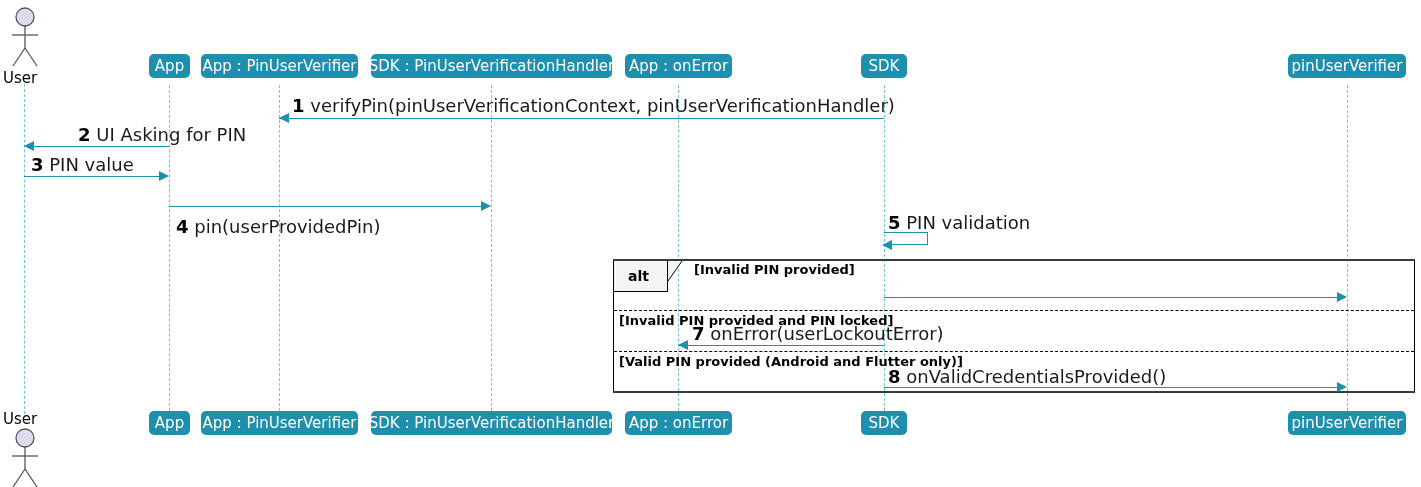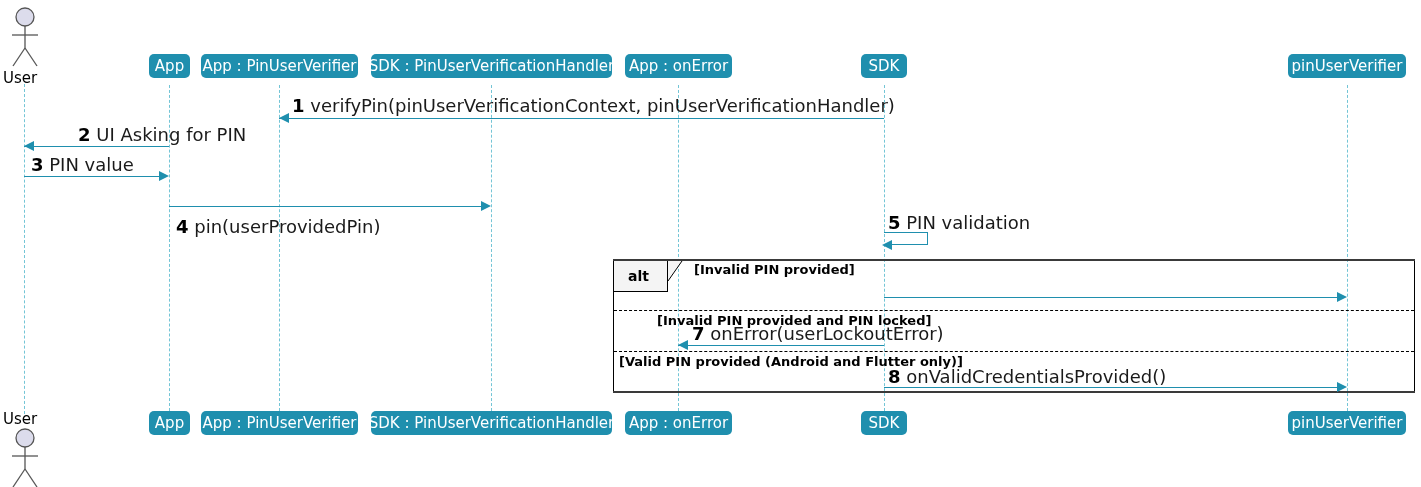--- a/index.html
+++ b/index.html
@@ -164,21 +164,21 @@
     <line x1="14" y1="0" x2="0" y2="20" stroke="#000000" stroke-width="1"></line>
     <line x1="0" y1="20" x2="-1" y2="20" stroke="#000000" stroke-width="1"></line>
   </svg>
 
   <div class="guard" style="left:694px;top:258px;">[Invalid PIN provided]</div>
 
   <div class="arrow-line" style="left:884px;top:293px;width:453px;"></div>
   <div class="arrow-head right" style="left:1337px;top:288px;"></div>
 
   <div class="divider" style="left:614px;top:306px;width:800px;"></div>
-  <div class="guard" style="left:619px;top:309px;margin-left:38px;">[Invalid PIN provided and PIN locked]</div>
+  <div class="guard" style="left:619px;top:309px;">[Invalid PIN provided and PIN locked]</div>
 
   <div class="msg-label" style="left:692px;top:323px;">
     <b>7</b>
     <span>onError(userLockoutError)</span>
   </div>
   <div class="arrow-line" style="left:678px;top:341px;width:206px;"></div>
   <div class="arrow-head left" style="left:678px;top:336px;"></div>
 
   <div class="divider" style="left:614px;top:347px;width:800px;"></div>
   <div class="guard" style="left:619px;top:350px;">[Valid PIN provided (Android and Flutter only)]</div>

